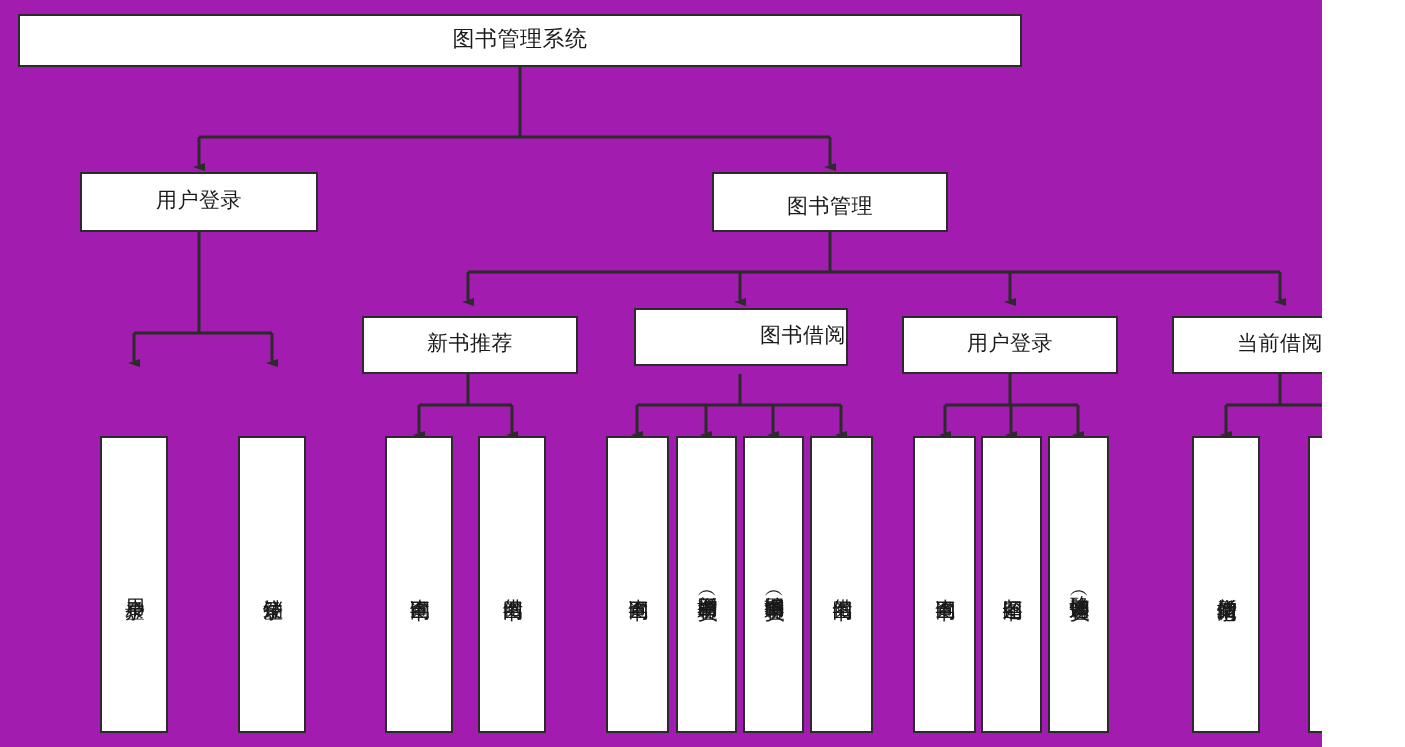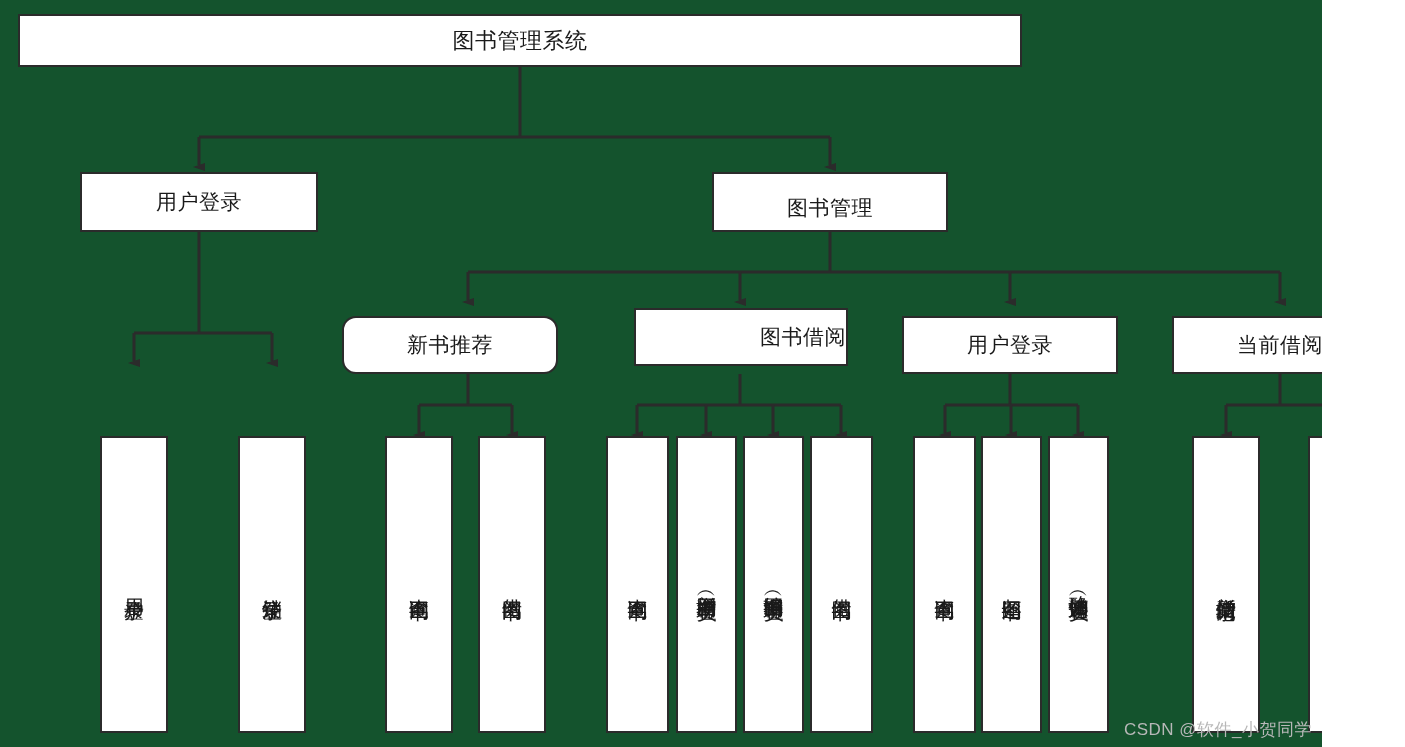--- a/index.html
+++ b/index.html
@@ -7,22 +7,23 @@
     padding: 0;
     background: #ffffff;
   }
   body {
     font-family: "Liberation Sans", "DejaVu Sans", sans-serif;
   }
   #diagram-root {
     position: relative;
     width: 1322px;
     height: 747px;
-    background: #14532d;
+    background: #a21caf;
     overflow: hidden;
+    font-family: Liberation Mono, monospace;
   }
   svg#tree-svg {
     position: absolute;
     left: 0;
     top: 0;
     width: 1405px;
     height: 747px;
     display: block;
   }
   .node-box {
@@ -115,21 +116,21 @@
   <div id="node-layer">
       <div class="node-box root" style="left: 18px; top: 14px; width: 1004px; height: 53px; border-color: rgb(43, 43, 43);">
         <span class="node-label" style="color: rgb(26, 26, 26);">图书管理系统</span>
       </div>
       <div class="node-box level2" style="left: 80px; top: 172px; width: 238px; height: 60px; border-color: rgb(43, 43, 43);">
         <span class="node-label" style="color: rgb(26, 26, 26);">用户登录</span>
       </div>
       <div class="node-box level2" style="left: 712px; top: 172px; width: 236px; height: 60px; border-color: rgb(43, 43, 43);">
         <span class="node-label" style="color: rgb(26, 26, 26); margin-top: 12px;">图书管理</span>
       </div>
-      <div class="node-box level3" style="left: 342px; top: 316px; width: 216px; height: 58px; border-color: rgb(43, 43, 43); border-radius: 14px;">
+      <div class="node-box level3" style="left: 362px; top: 316px; width: 216px; height: 58px; border-color: rgb(43, 43, 43);">
         <span class="node-label" style="color: rgb(26, 26, 26);">新书推荐</span>
       </div>
       <div class="node-box level3" style="left: 634px; top: 308px; width: 214px; height: 58px; border-color: rgb(43, 43, 43); justify-content: flex-end;">
         <span class="node-label" style="color: rgb(26, 26, 26);">图书借阅</span>
       </div>
       <div class="node-box level3" style="left: 902px; top: 316px; width: 216px; height: 58px; border-color: rgb(43, 43, 43);">
         <span class="node-label" style="color: rgb(26, 26, 26);">用户登录</span>
       </div>
       <div class="node-box level3" style="left: 1172px; top: 316px; width: 216px; height: 58px; border-color: rgb(43, 43, 43);">
         <span class="node-label" style="color: rgb(26, 26, 26);">当前借阅</span>
@@ -168,15 +169,14 @@
         <span class="node-label" style="color: rgb(26, 26, 26);">确认归还（管理员）</span>
       </div>
       <div class="node-box leaf vertical" style="left: 1192px; top: 436px; width: 68px; height: 297px; border-color: rgb(43, 43, 43);">
         <span class="node-label" style="color: rgb(26, 26, 26);">新增借阅记录</span>
       </div>
       <div class="node-box leaf vertical" style="left: 1308px; top: 436px; width: 68px; height: 297px; border-color: rgb(43, 43, 43);">
         <span class="node-label" style="color: rgb(26, 26, 26);">查询借阅记录</span>
       </div>
     </div>
 
-  <div id="watermark">CSDN @软件_小贺同学</div>
 
 </div>
 
 </body></html>

